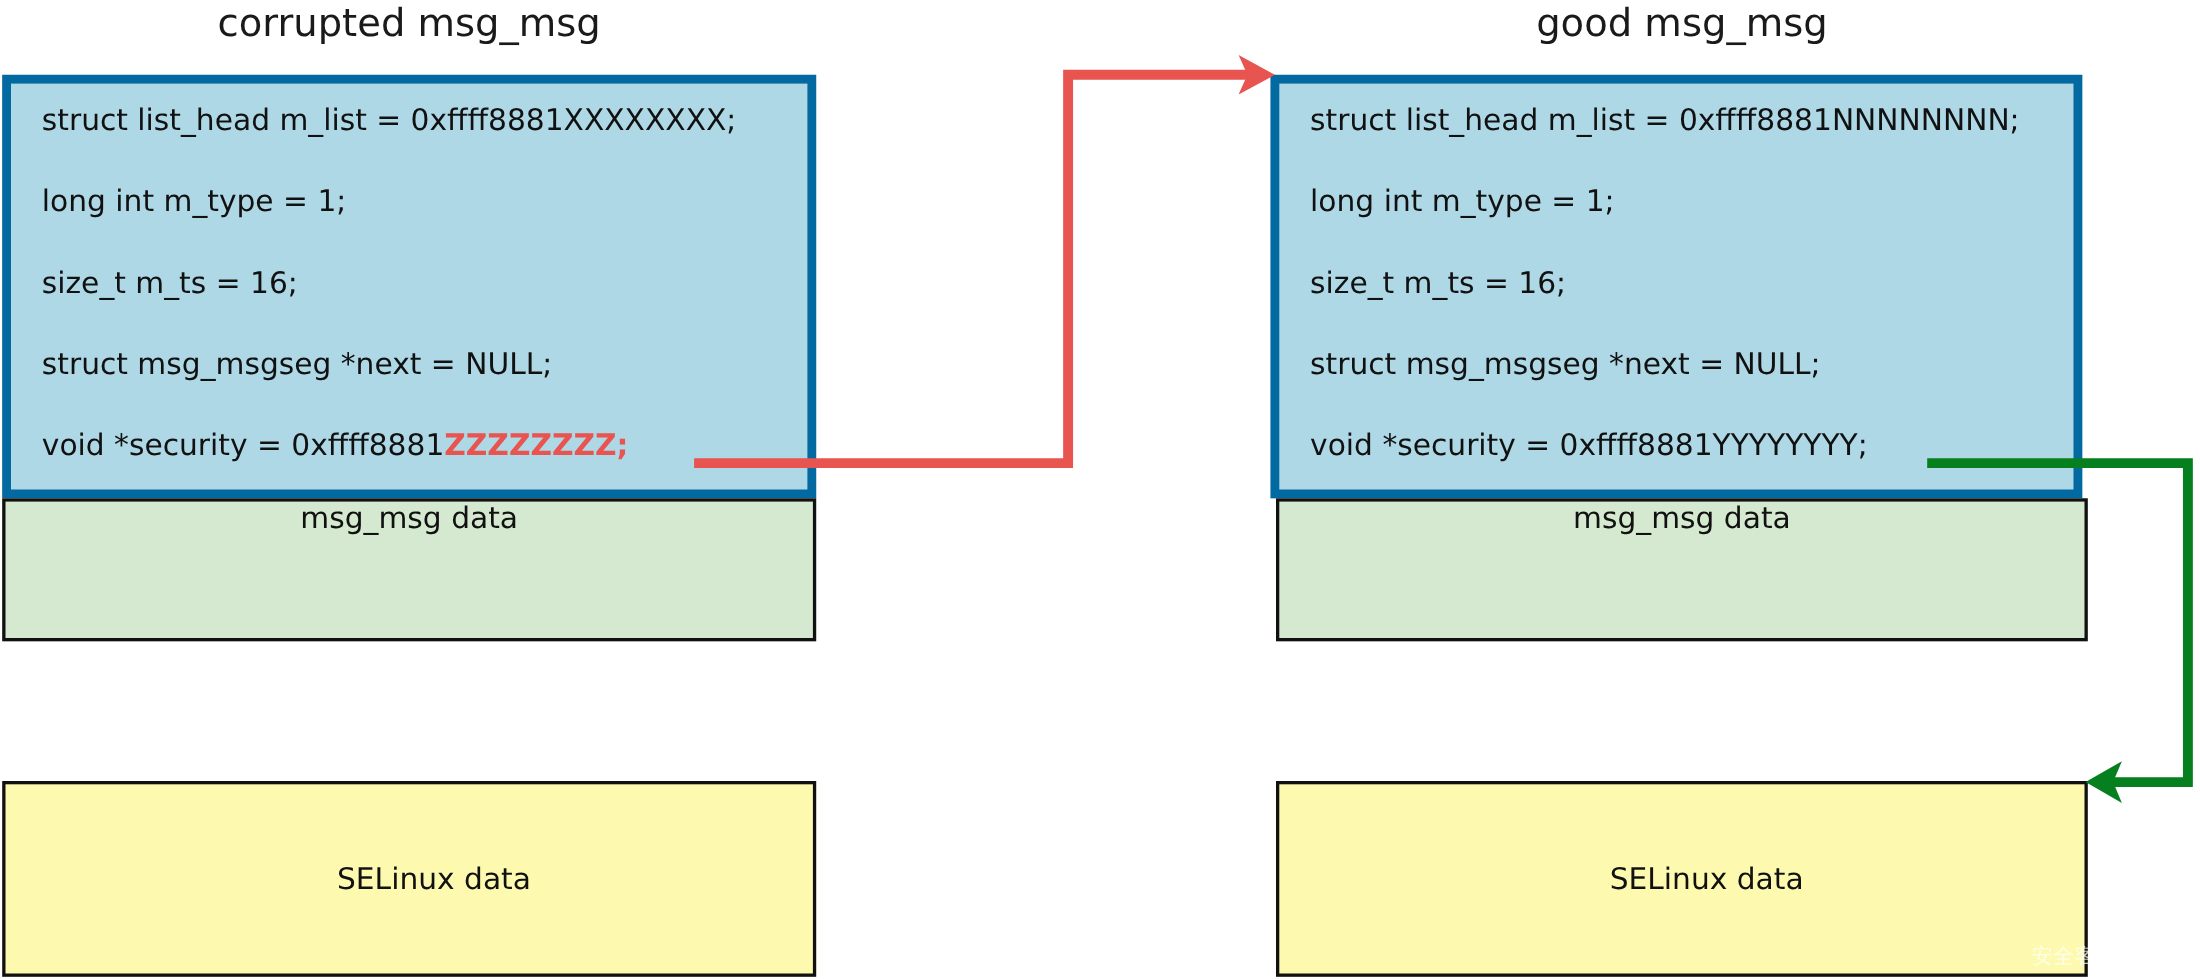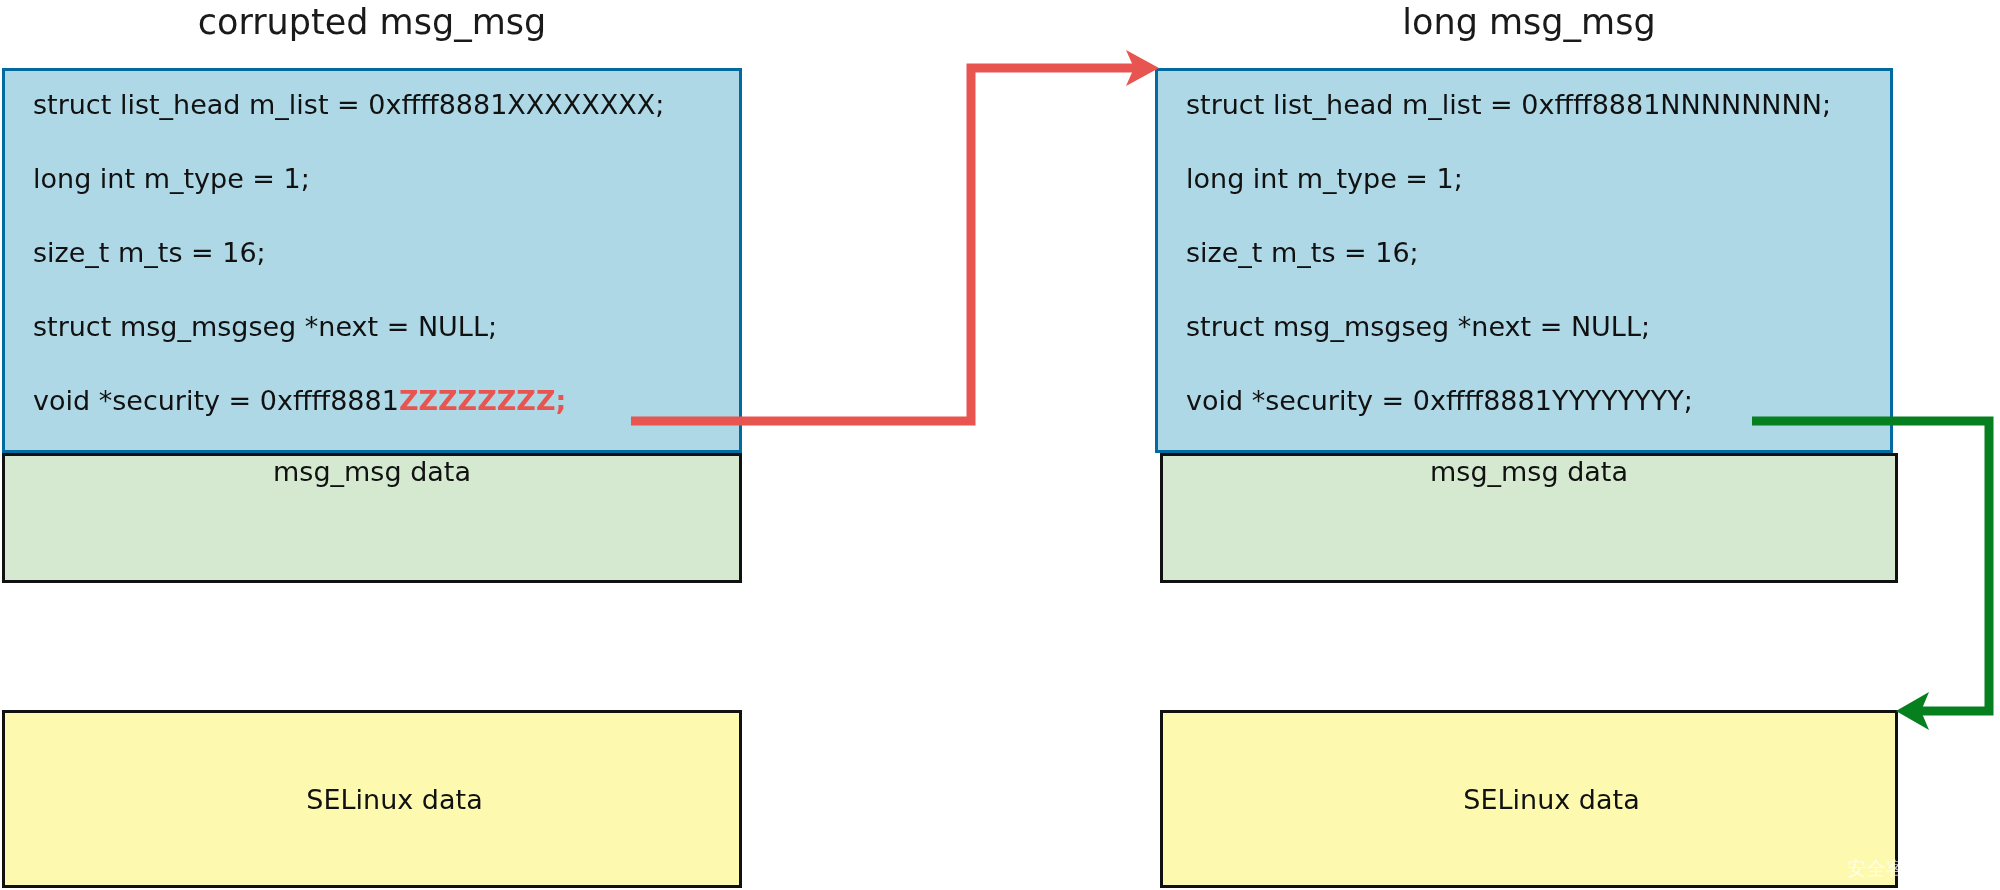--- a/index.html
+++ b/index.html
@@ -31,21 +31,21 @@
   }
   #title-left  { left: 2px;    width: 740px; }
   #title-right { left: 1160px; width: 738px; }
 
   
   .struct-box {
     position: absolute;
     top: 68px;
     height: 385px;
     background: #aed8e6;
-    border: 3px solid #0369a1;
+    border: 8px solid #0369a1;
     box-sizing: border-box;
   }
   #struct-left  { left: 2px;    width: 740px; }
   #struct-right { left: 1155px; width: 738px; }
 
   .field-list {
     position: absolute;
     left: 28px;
     right: 10px;
     top: 20px;
@@ -124,21 +124,21 @@
     white-space: nowrap;
     letter-spacing: 0.5px;
   }
 </style>
 </head>
 <body>
 
 <div id="canvas">
 
   <div class="col-title" id="title-left">corrupted msg_msg</div>
-  <div class="col-title" id="title-right">long msg_msg</div>
+  <div class="col-title" id="title-right">good msg_msg</div>
 
   <div class="struct-box" id="struct-left">
     <div class="field-list">
       <div class="field-line">
         <span>struct list_head m_list = 0xffff8881XXXXXXXX;</span>
       </div>
       <div class="field-line">
         <span>long int m_type = 1;</span>
       </div>
       <div class="field-line">

